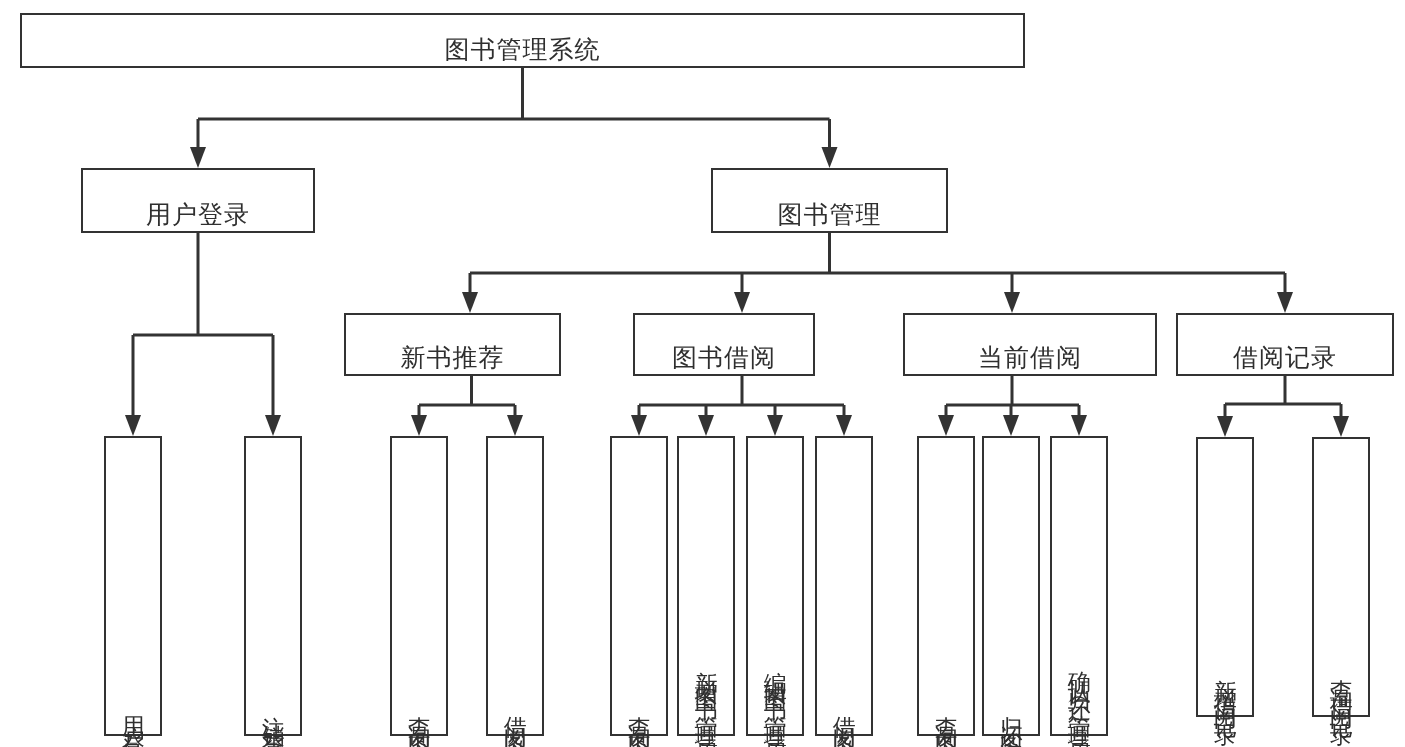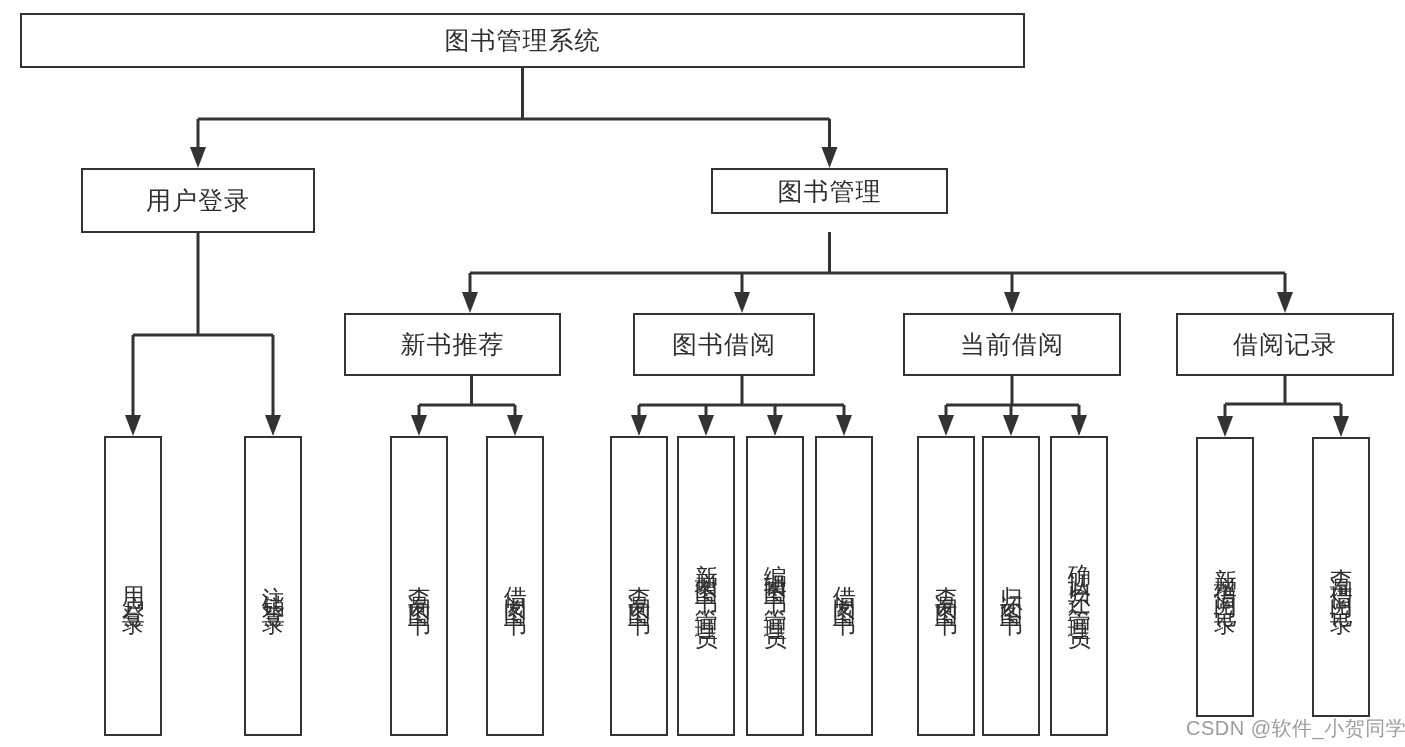--- a/index.html
+++ b/index.html
@@ -12,21 +12,21 @@
   }
   .wires{position:absolute;left:0;top:0;width:1405px;height:747px;}
   .ln{fill:none;stroke:var(--line,#333333);stroke-width:3;}
   .ah{fill:var(--line,#333333);stroke:none;}
   .box{
     position:absolute;
     box-sizing:border-box;
     border:2.5px solid var(--line,#333333);
     background:var(--box_bg,#ffffff);
     color:var(--text,#2f2f2f);
-    display:flex;align-items:center;justify-content:center;
+    display:flex;align-items:flex-end;justify-content:center;
   }
   .box.h .lbl{
     font-size:25px;
     letter-spacing:1px;
     white-space:nowrap;
   }
   .box.v .lbl{
     writing-mode:vertical-rl;
     text-orientation:mixed;
     font-size:23px;
@@ -100,31 +100,31 @@
     </g>
   </svg>
 
   <div class="box h" style="left:20px;top:13px;width:1005px;height:55px;">
     <span class="lbl">图书管理系统</span>
   </div>
 
   <div class="box h" style="left:81px;top:168px;width:234px;height:65px;">
     <span class="lbl">用户登录</span>
   </div>
-  <div class="box h" style="left:711px;top:168px;width:237px;height:46px;">
+  <div class="box h" style="left:711px;top:168px;width:237px;height:65px;">
     <span class="lbl">图书管理</span>
   </div>
 
   <div class="box h" style="left:344px;top:313px;width:217px;height:63px;">
     <span class="lbl">新书推荐</span>
   </div>
   <div class="box h" style="left:633px;top:313px;width:182px;height:63px;">
     <span class="lbl">图书借阅</span>
   </div>
-  <div class="box h" style="left:903px;top:313px;width:218px;height:63px;">
+  <div class="box h" style="left:903px;top:313px;width:254px;height:63px;">
     <span class="lbl">当前借阅</span>
   </div>
   <div class="box h" style="left:1176px;top:313px;width:218px;height:63px;">
     <span class="lbl">借阅记录</span>
   </div>
 
   <div class="box v" style="left:104px;top:436px;width:58px;height:300px;">
     <span class="lbl">用户登录</span>
   </div>
   <div class="box v" style="left:244px;top:436px;width:58px;height:300px;">
@@ -161,15 +161,14 @@
     <span class="lbl">确认归还（管理员）</span>
   </div>
 
   <div class="box v" style="left:1196px;top:437px;width:58px;height:280px;">
     <span class="lbl">新增借阅记录</span>
   </div>
   <div class="box v" style="left:1312px;top:437px;width:58px;height:280px;">
     <span class="lbl">查询借阅记录</span>
   </div>
 
-  <div class="watermark">CSDN @软件_小贺同学</div>
 
 </div>
 
 </body></html>

